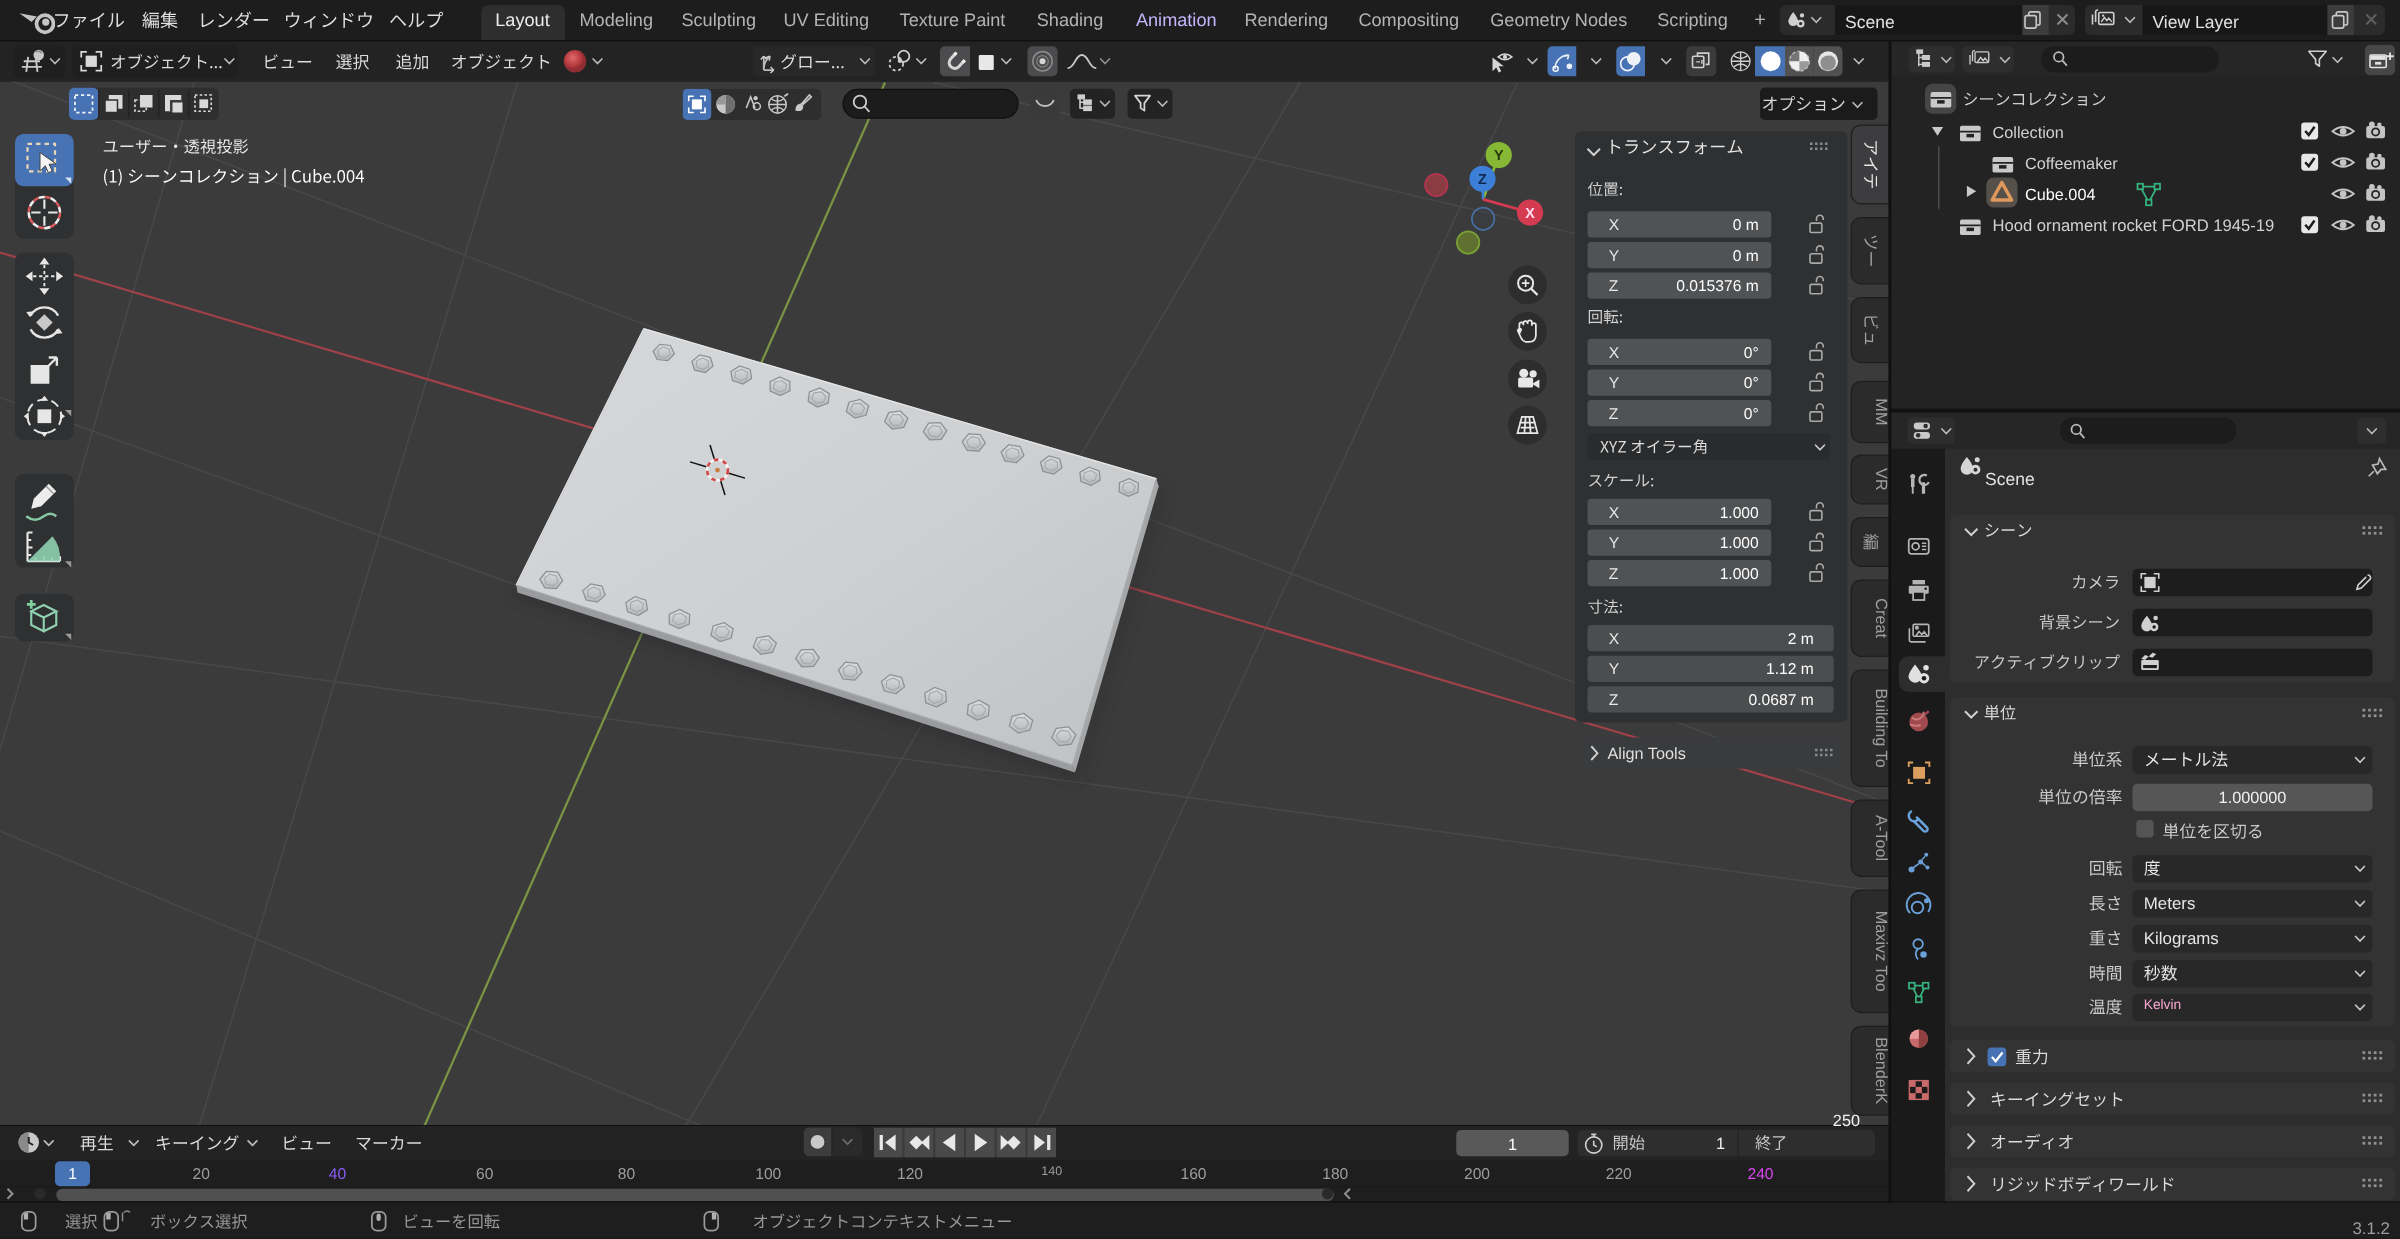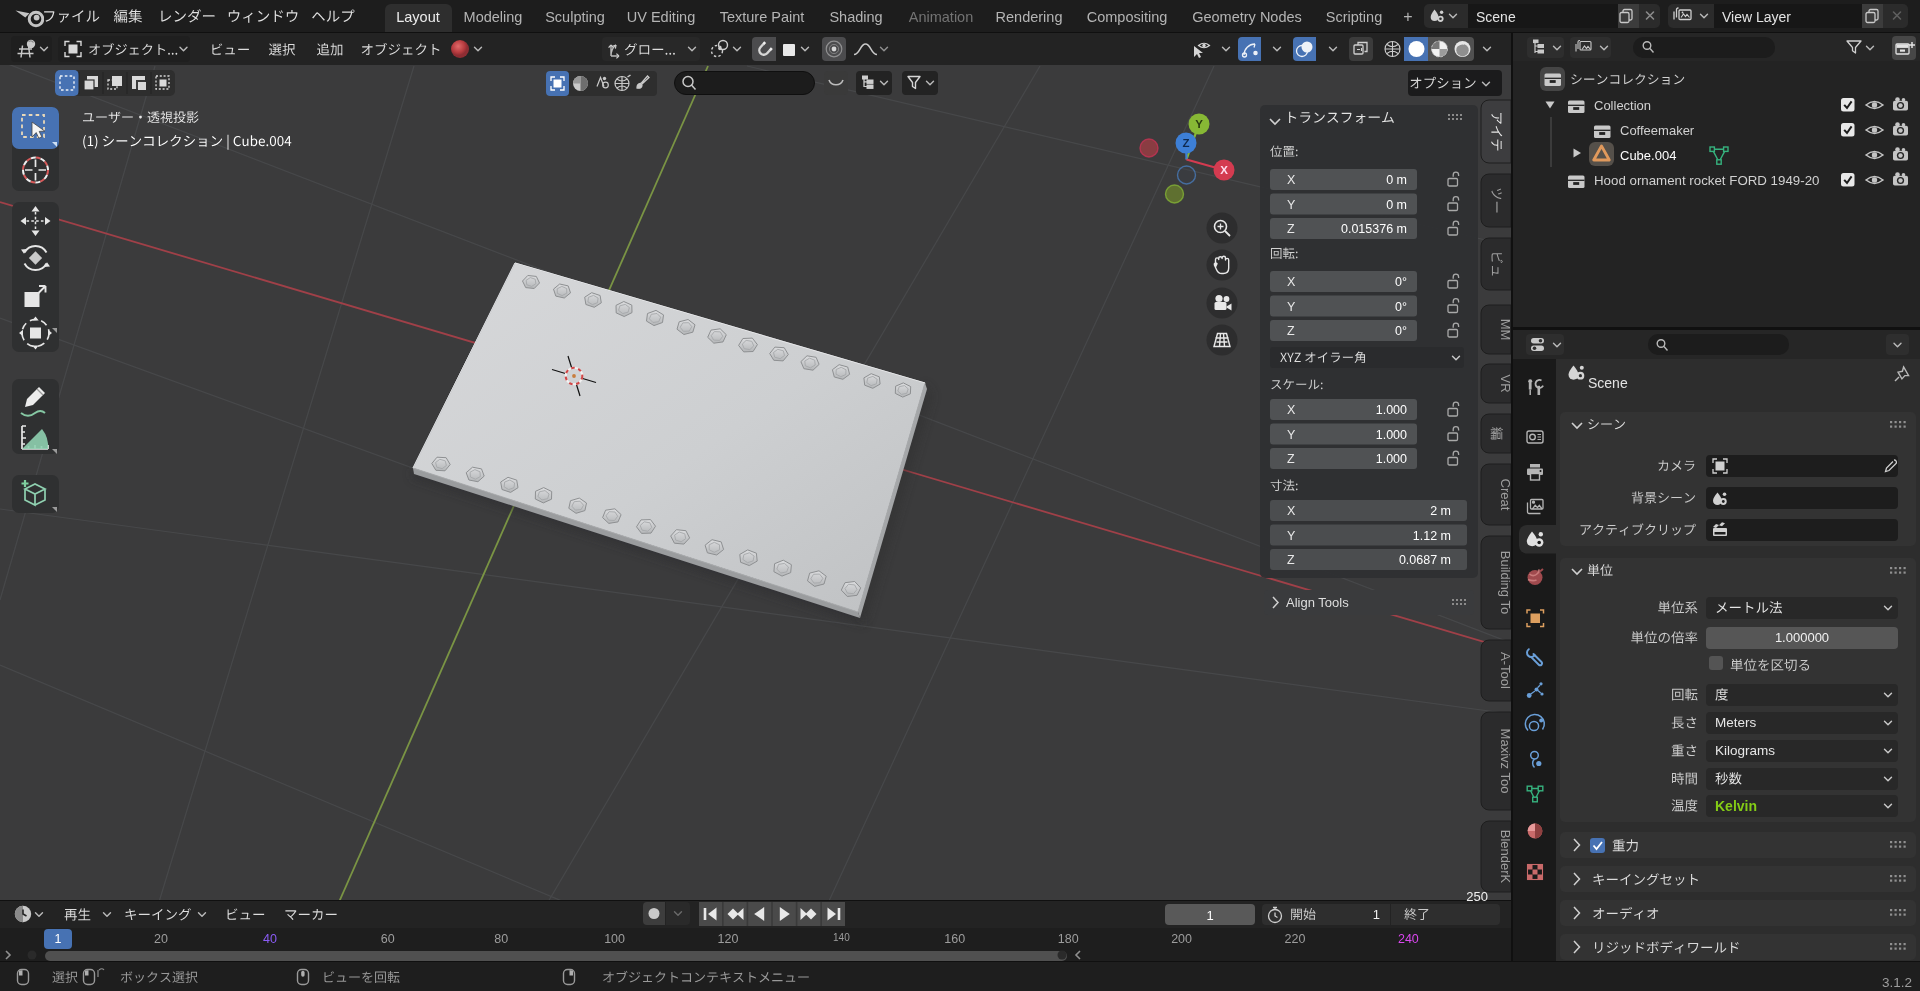--- a/index.html
+++ b/index.html
@@ -17,21 +17,21 @@
 <path d="M5 7 Q14 16 17.2 17.5" stroke-width="3.2" stroke-linecap="round" stroke="none"></path>
 </g>
     </svg>
     <div style="position:absolute;left:385px;top:4px;width:67px;height:28px;background:#2e2e2e;border-radius:6px 6px 0 0;z-index:2"></div>
     <div style="position:absolute;left:418px;transform:translateX(-50%);top:9px;font-size:14.5px;color:#ececec;font-weight:400;letter-spacing:0;white-space:pre;z-index:30;font-family:'Liberation Sans',sans-serif">Layout</div>
     <div style="position:absolute;left:493px;transform:translateX(-50%);top:9px;font-size:14.5px;color:#b4b4b4;font-weight:400;letter-spacing:0;white-space:pre;z-index:30;font-family:'Liberation Sans',sans-serif">Modeling</div>
     <div style="position:absolute;left:575px;transform:translateX(-50%);top:9px;font-size:14.5px;color:#b4b4b4;font-weight:400;letter-spacing:0;white-space:pre;z-index:30;font-family:'Liberation Sans',sans-serif">Sculpting</div>
     <div style="position:absolute;left:661px;transform:translateX(-50%);top:9px;font-size:14.5px;color:#b4b4b4;font-weight:400;letter-spacing:0;white-space:pre;z-index:30;font-family:'Liberation Sans',sans-serif">UV Editing</div>
     <div style="position:absolute;left:762px;transform:translateX(-50%);top:9px;font-size:14.5px;color:#b4b4b4;font-weight:400;letter-spacing:0;white-space:pre;z-index:30;font-family:'Liberation Sans',sans-serif">Texture Paint</div>
     <div style="position:absolute;left:856px;transform:translateX(-50%);top:9px;font-size:14.5px;color:#b4b4b4;font-weight:400;letter-spacing:0;white-space:pre;z-index:30;font-family:'Liberation Sans',sans-serif">Shading</div>
-    <div style="position:absolute;left:941px;transform:translateX(-50%);top:9px;font-size:14.5px;color:#737373;font-weight:400;letter-spacing:0;white-space:pre;z-index:30;font-family:'Liberation Sans',sans-serif">Animation</div>
+    <div style="position:absolute;left:941px;transform:translateX(-50%);top:9px;font-size:14.5px;color:#c4b5fd;font-weight:400;letter-spacing:0;white-space:pre;z-index:30;font-family:'Liberation Sans',sans-serif">Animation</div>
     <div style="position:absolute;left:1029px;transform:translateX(-50%);top:9px;font-size:14.5px;color:#b4b4b4;font-weight:400;letter-spacing:0;white-space:pre;z-index:30;font-family:'Liberation Sans',sans-serif">Rendering</div>
     <div style="position:absolute;left:1127px;transform:translateX(-50%);top:9px;font-size:14.5px;color:#b4b4b4;font-weight:400;letter-spacing:0;white-space:pre;z-index:30;font-family:'Liberation Sans',sans-serif">Compositing</div>
     <div style="position:absolute;left:1247px;transform:translateX(-50%);top:9px;font-size:14.5px;color:#b4b4b4;font-weight:400;letter-spacing:0;white-space:pre;z-index:30;font-family:'Liberation Sans',sans-serif">Geometry Nodes</div>
     <div style="position:absolute;left:1354px;transform:translateX(-50%);top:9px;font-size:14.5px;color:#b4b4b4;font-weight:400;letter-spacing:0;white-space:pre;z-index:30;font-family:'Liberation Sans',sans-serif">Scripting</div>
     <div style="position:absolute;left:1408px;transform:translateX(-50%);top:8px;font-size:16px;color:#b4b4b4;font-weight:400;letter-spacing:0;white-space:pre;z-index:30;font-family:'Liberation Sans',sans-serif">+</div>
     <div style="position:absolute;left:1424px;top:4px;width:236px;height:24px;background:#2b2b2b;border-radius:5px;z-index:1"></div>
     <div style="position:absolute;left:1468px;top:4px;width:150px;height:24px;background:#171717;z-index:1"></div>
     <div style="position:absolute;left:1618px;top:4px;width:21px;height:24px;background:#3c3c3c;z-index:1"></div>
     <svg style="position:absolute;left:1424px;top:4px;z-index:3" width="236" height="24" viewBox="0 0 236 24">
       <g fill="#cfcfcf">
@@ -702,21 +702,21 @@
         <circle cx="4.5" cy="2" r="2.3"></circle>
         <circle cx="10.5" cy="2.3" r="1.8"></circle>
         <rect x="0" y="3.2" width="15" height="9.8" rx="1.8"></rect>
         <circle cx="7.5" cy="8" r="3.6" fill="#232323"></circle>
         <circle cx="7.5" cy="8" r="2.2" fill="#c4c4c4"></circle>
       </g>
     </svg>
     <div style="position:absolute;left:1594px;top:98px;font-size:13px;color:#d1d1d1;font-weight:400;letter-spacing:0;white-space:pre;z-index:30;font-family:'Liberation Sans',sans-serif">Collection</div>
     <div style="position:absolute;left:1620px;top:123px;font-size:13px;color:#d1d1d1;font-weight:400;letter-spacing:0;white-space:pre;z-index:30;font-family:'Liberation Sans',sans-serif">Coffeemaker</div>
     <div style="position:absolute;left:1620px;top:148px;font-size:13px;color:#fdfdfd;font-weight:400;letter-spacing:0;white-space:pre;z-index:30;font-family:'Liberation Sans',sans-serif">Cube.004</div>
-    <div style="position:absolute;left:1594px;top:173px;font-size:13.3px;color:#d1d1d1;font-weight:400;letter-spacing:0;white-space:pre;z-index:30;font-family:'Liberation Sans',sans-serif">Hood ornament rocket FORD 1949-20</div>
+    <div style="position:absolute;left:1594px;top:173px;font-size:13.3px;color:#d1d1d1;font-weight:400;letter-spacing:0;white-space:pre;z-index:30;font-family:'Liberation Sans',sans-serif">Hood ornament rocket FORD 1945-19</div>
     <div style="position:absolute;left:1513px;top:330px;width:407px;height:632px;background:#2d2d2d;z-index:1"></div>
     <div style="position:absolute;left:1513px;top:330px;width:407px;height:29px;background:#262626;z-index:1"></div>
     <div style="position:absolute;left:1513px;top:359px;width:43px;height:603px;background:#1a1a1a;z-index:1"></div>
     <svg style="position:absolute;left:1513px;top:330px;z-index:5" width="407" height="29" viewBox="0 0 407 29">
       <rect x="13" y="4" width="38" height="21" rx="4" fill="#2e2e2e"></rect>
       <g transform="translate(18,8)" fill="#c9c9c9">
         <rect x="0" y="0" width="13" height="5.5" rx="2.7"></rect>
         <rect x="0" y="7.5" width="13" height="5.5" rx="2.7"></rect>
         <circle cx="9.5" cy="2.7" r="1.8" fill="#2e2e2e"></circle>
         <circle cx="3.5" cy="10.2" r="1.8" fill="#2e2e2e"></circle>
@@ -919,21 +919,21 @@
       <rect x="146" y="182" width="192" height="22" rx="4" fill="#282828"></rect>
       <path d="M324.5 191.2 L328 194.8 L331.5 191.2" fill="none" stroke="#c9c9c9" stroke-width="1.4" stroke-linecap="round" stroke-linejoin="round"></path>
       <rect x="146" y="210" width="192" height="22" rx="4" fill="#282828"></rect>
       <path d="M324.5 219.2 L328 222.8 L331.5 219.2" fill="none" stroke="#c9c9c9" stroke-width="1.4" stroke-linecap="round" stroke-linejoin="round"></path>
       <rect x="146" y="237" width="192" height="22" rx="4" fill="#282828"></rect>
       <path d="M324.5 246.2 L328 249.8 L331.5 246.2" fill="none" stroke="#c9c9c9" stroke-width="1.4" stroke-linecap="round" stroke-linejoin="round"></path>
     </svg>
     <div style="position:absolute;left:1802px;transform:translateX(-50%);top:630px;font-size:13px;color:#f0f0f0;font-weight:400;letter-spacing:0;white-space:pre;z-index:30;font-family:'Liberation Sans',sans-serif">1.000000</div>
     <div style="position:absolute;left:1715px;top:714.5px;font-size:13.5px;color:#e6e6e6;font-weight:400;letter-spacing:0;white-space:pre;z-index:30;font-family:'Liberation Sans',sans-serif">Meters</div>
     <div style="position:absolute;left:1715px;top:742.5px;font-size:13.5px;color:#e6e6e6;font-weight:400;letter-spacing:0;white-space:pre;z-index:30;font-family:'Liberation Sans',sans-serif">Kilograms</div>
-    <div style="position:absolute;left:1715px;top:797.5px;font-size:14px;color:#84cc16;font-weight:700;letter-spacing:0;white-space:pre;z-index:30;font-family:'Liberation Sans',sans-serif">Kelvin</div>
+    <div style="position:absolute;left:1715px;top:797.5px;font-size:11px;color:#f9a8d4;font-weight:400;letter-spacing:0;white-space:pre;z-index:30;font-family:'Liberation Sans',sans-serif">Kelvin</div>
     <div style="position:absolute;left:1560px;top:832px;width:356px;height:26px;background:#333333;border-radius:5px;z-index:4"></div>
     <svg style="position:absolute;left:1560px;top:832px;z-index:5" width="356" height="26" viewBox="0 0 356 26">
       <path d="M14 7 l5.5 6 -5.5 6" stroke="#d0d0d0" stroke-width="1.5" fill="none"></path>
       <rect x="330.0" y="9.0" width="2.2" height="2.2" fill="#909090"></rect>
       <rect x="334.5" y="9.0" width="2.2" height="2.2" fill="#909090"></rect>
       <rect x="339.0" y="9.0" width="2.2" height="2.2" fill="#909090"></rect>
       <rect x="343.5" y="9.0" width="2.2" height="2.2" fill="#909090"></rect>
       <rect x="330.0" y="13.5" width="2.2" height="2.2" fill="#909090"></rect>
       <rect x="334.5" y="13.5" width="2.2" height="2.2" fill="#909090"></rect>
       <rect x="339.0" y="13.5" width="2.2" height="2.2" fill="#909090"></rect>

